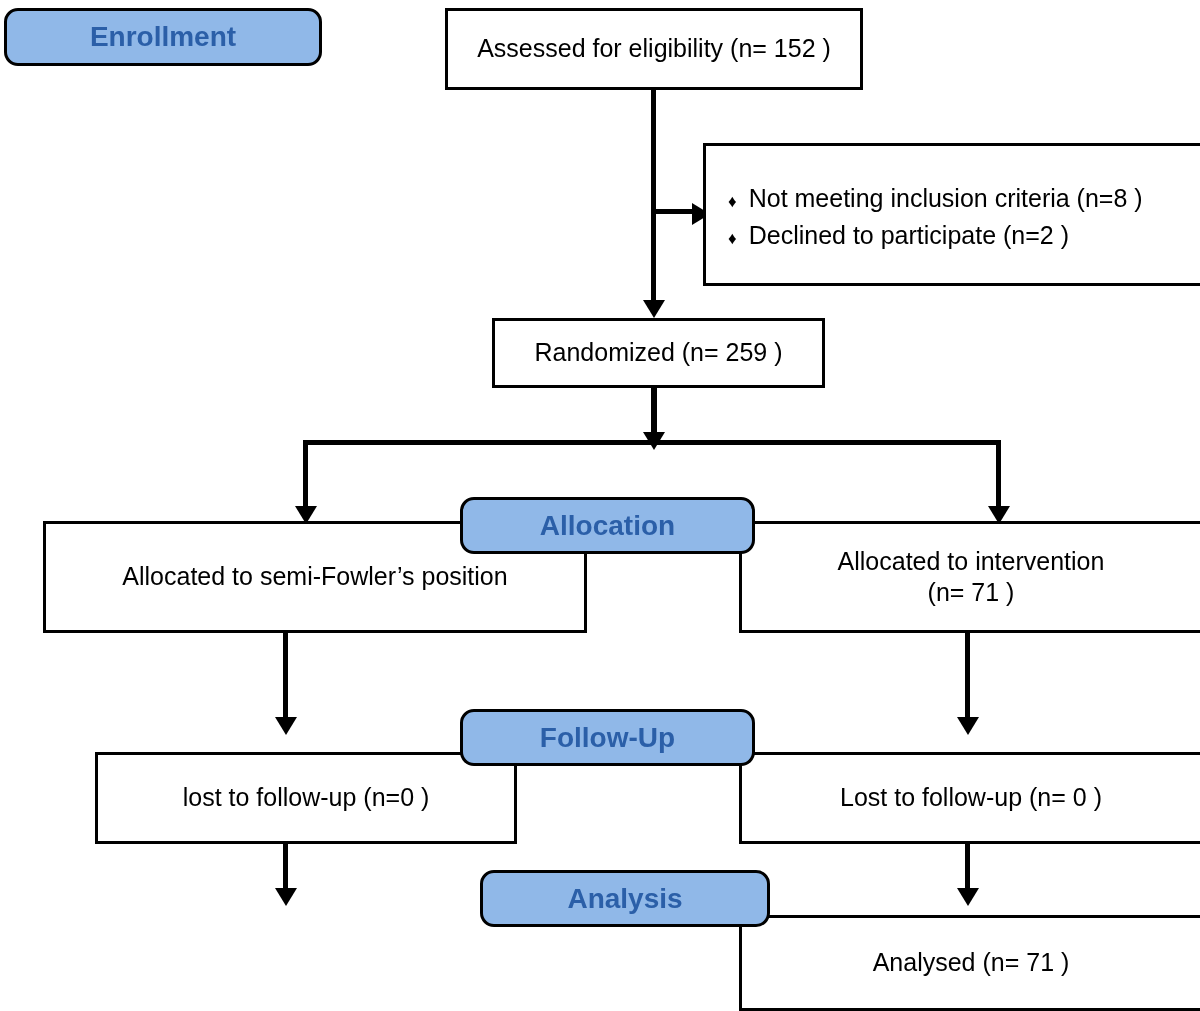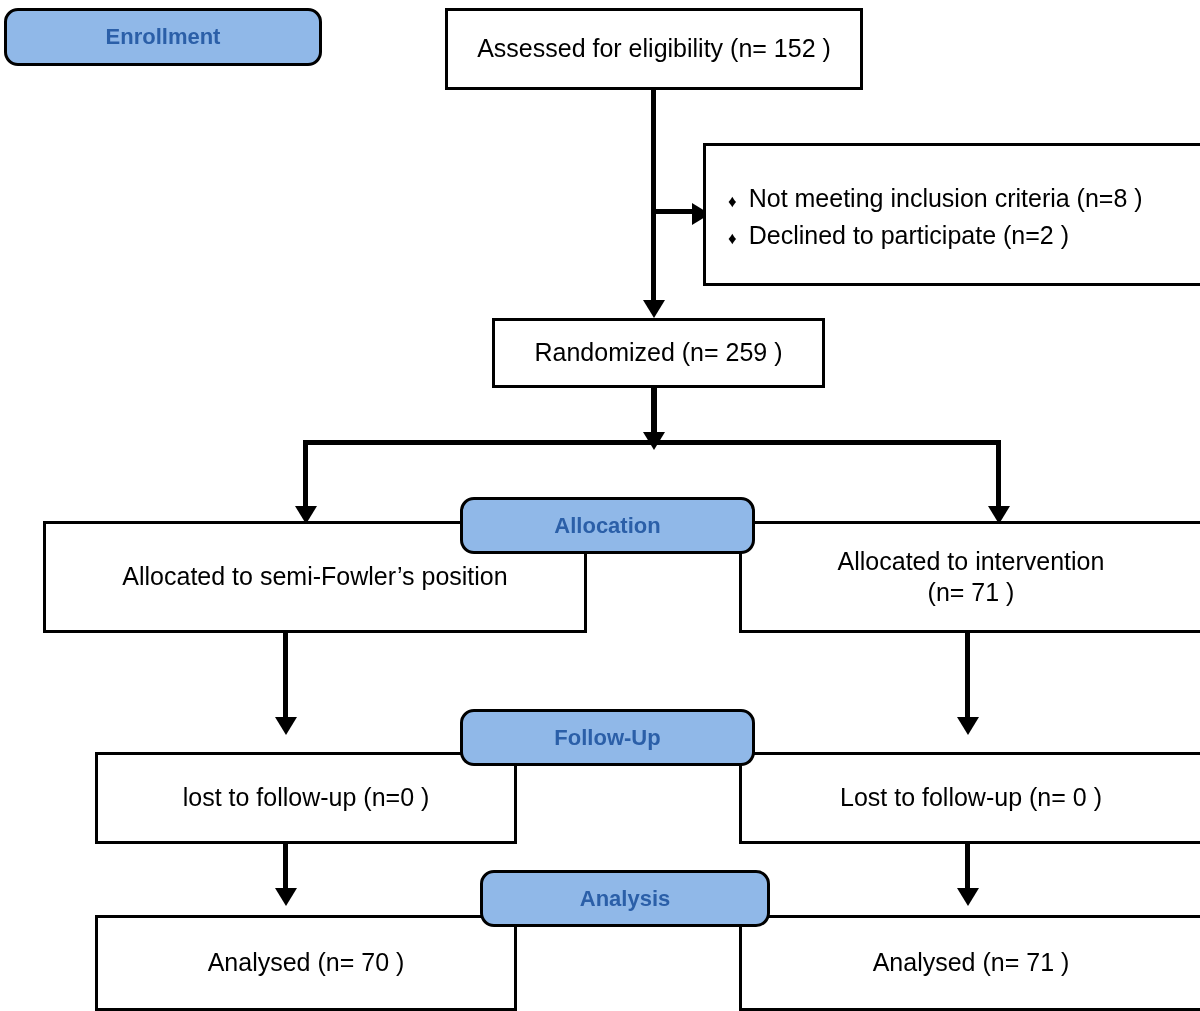--- a/index.html
+++ b/index.html
@@ -36,21 +36,21 @@
     text-align: left;
   }
   .stage {
     position: absolute;
     box-sizing: border-box;
     border: 3px solid #000000;
     border-radius: 14px;
     background: #90b8e8;
     color: #2b5fa8;
     font-weight: bold;
-    font-size: 22px;
+    font-size: 28px;
     display: flex;
     align-items: center;
     justify-content: center;
     text-align: center;
     z-index: 6;
   }
   .line {
     position: absolute;
     background: #000000;
     z-index: 2;
@@ -181,23 +181,20 @@
   <div class="stage" style="left:460px; top:709px; width:295px; height:57px;">
     <span>Follow-Up</span>
   </div>
 
   <div class="line vline" style="left:283px; top:844px; height:52px;"></div>
   <div class="arrow-down" style="left:275px; top:888px;"></div>
 
   <div class="line vline" style="left:965px; top:844px; height:52px;"></div>
   <div class="arrow-down" style="left:957px; top:888px;"></div>
 
-  <div class="box" style="left:95px; top:915px; width:422px; height:96px;">
-    <span>Analysed  (n= 70 )</span>
-  </div>
 
   <div class="box" style="left:739px; top:915px; width:464px; height:96px;">
     <span>Analysed  (n= 71 )</span>
   </div>
 
   <div class="stage" style="left:480px; top:870px; width:290px; height:57px;">
     <span>Analysis</span>
   </div>
 
 </div>

